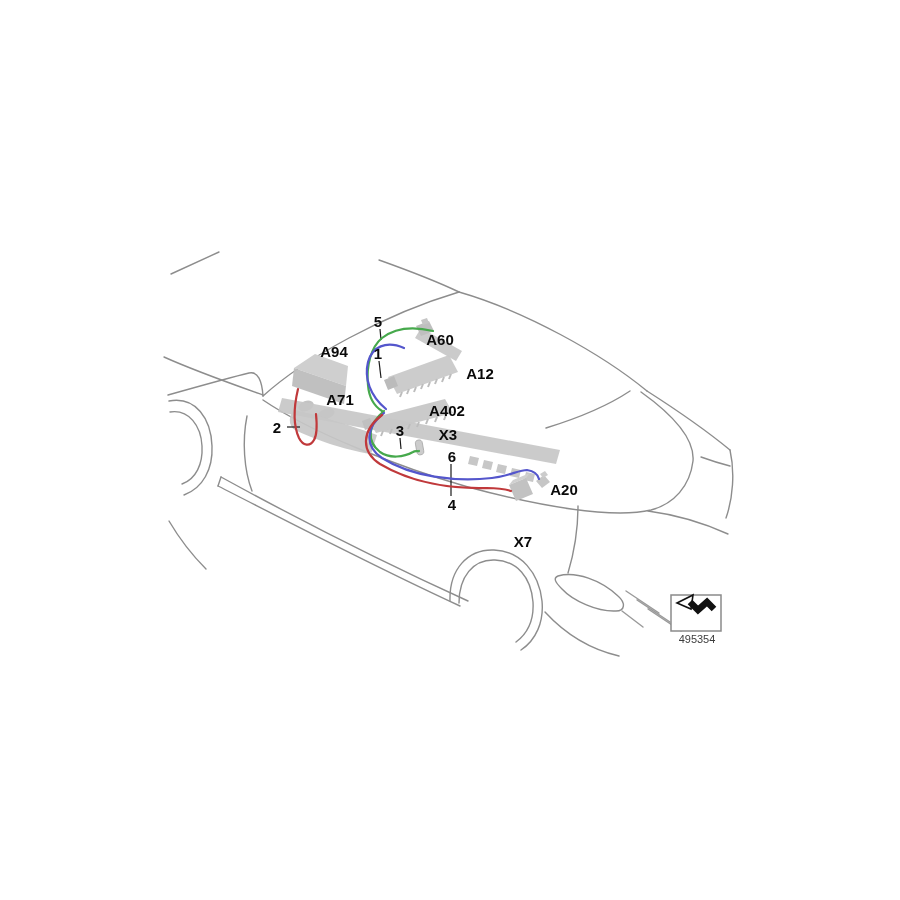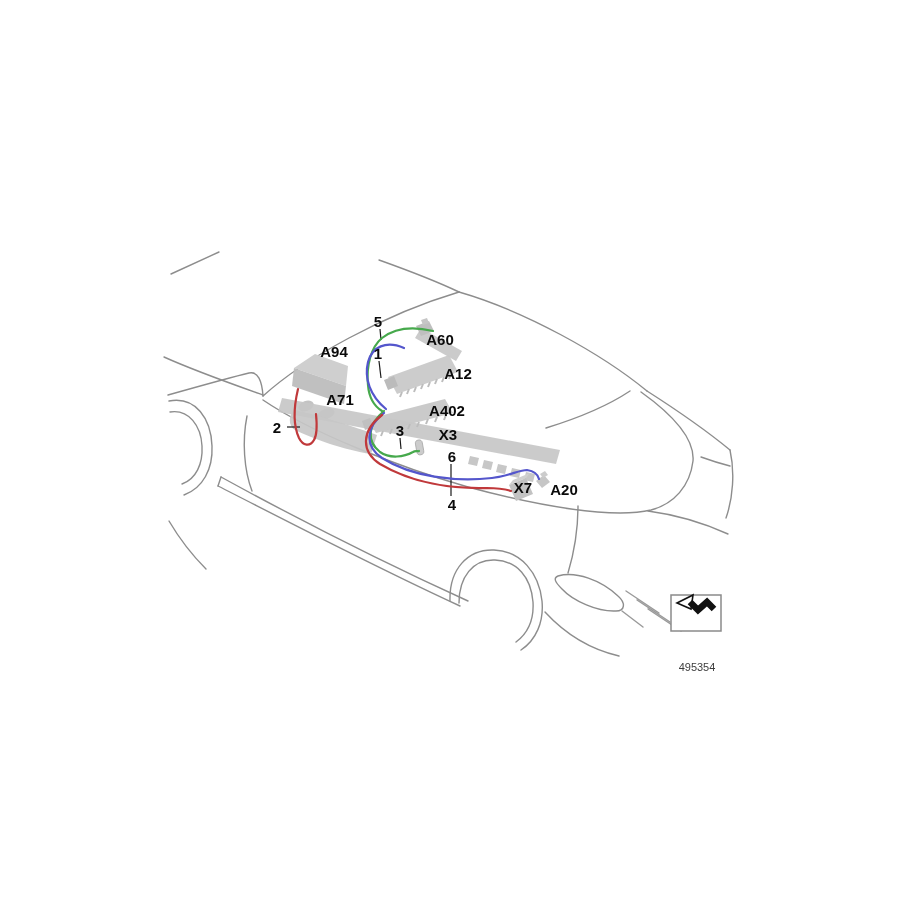--- a/index.html
+++ b/index.html
@@ -1,21 +1,21 @@
 <!DOCTYPE html>
 <html><head>
 <meta charset="utf-8">
 <style>
   html,body{margin:0;padding:0;background:#ffffff;}
   #canvas{position:relative;width:900px;height:900px;background:#ffffff;overflow:hidden;
           font-family:"Liberation Sans","DejaVu Sans",sans-serif;}
   #car-svg{position:absolute;left:0;top:0;}
   .lbl{position:absolute;transform:translate(-50%,-50%);font-weight:bold;font-size:15px;
        color:#0a0a0a;white-space:nowrap;letter-spacing:0px;}
-  .stamp-num{position:absolute;transform:translate(-50%,-50%);font-size:11px;color:#3c3c3c;margin-top:28px;}
+  .stamp-num{position:absolute;transform:translate(-50%,-50%);font-size:11px;color:#3c3c3c;}
 </style>
 </head>
 <body>
 
 <div id="canvas">
 
   <svg id="car-svg" width="900" height="900" viewBox="0 0 900 900">
 
     <g stroke="#8d8d8d" stroke-width="1.4" fill="none" stroke-linecap="round">
       <path d="M171,274 L219,252"></path>
@@ -90,26 +90,26 @@
       <rect x="671" y="595" width="50" height="36" fill="#ffffff" stroke="#8a8a8a" stroke-width="1.5"></rect>
       <g>
         <path d="M677,603 L693,595 L691,609 Z" fill="#ffffff" stroke="#111111" stroke-width="1.6" stroke-linejoin="miter"></path>
         <path d="M690,602 L698,610 L707,602 L714,609" stroke="#111111" stroke-width="6.5" fill="none" stroke-linecap="butt"></path>
       </g>
     </g>
   </svg>
 
   <div class="lbl" style="left:334px;top:351px">A94</div>
   <div class="lbl" style="left:440px;top:339px">A60</div>
-  <div class="lbl" style="left:458px;top:373px">A12</div>
+  <div class="lbl" style="left:480px;top:373px">A12</div>
   <div class="lbl" style="left:447px;top:410px">A402</div>
   <div class="lbl" style="left:340px;top:399px">A71</div>
   <div class="lbl" style="left:448px;top:434px">X3</div>
   <div class="lbl" style="left:564px;top:489px">A20</div>
-  <div class="lbl" style="left:523px;top:487px">X7</div>
+  <div class="lbl" style="left:523px;top:541px">X7</div>
 
   <div class="lbl" style="left:378px;top:321px">5</div>
   <div class="lbl" style="left:378px;top:353px">1</div>
   <div class="lbl" style="left:277px;top:427px">2</div>
   <div class="lbl" style="left:400px;top:430px">3</div>
   <div class="lbl" style="left:452px;top:456px">6</div>
   <div class="lbl" style="left:452px;top:504px">4</div>
 
   <div class="stamp-num" style="left:697px;top:639px">495354</div>
 </div>

